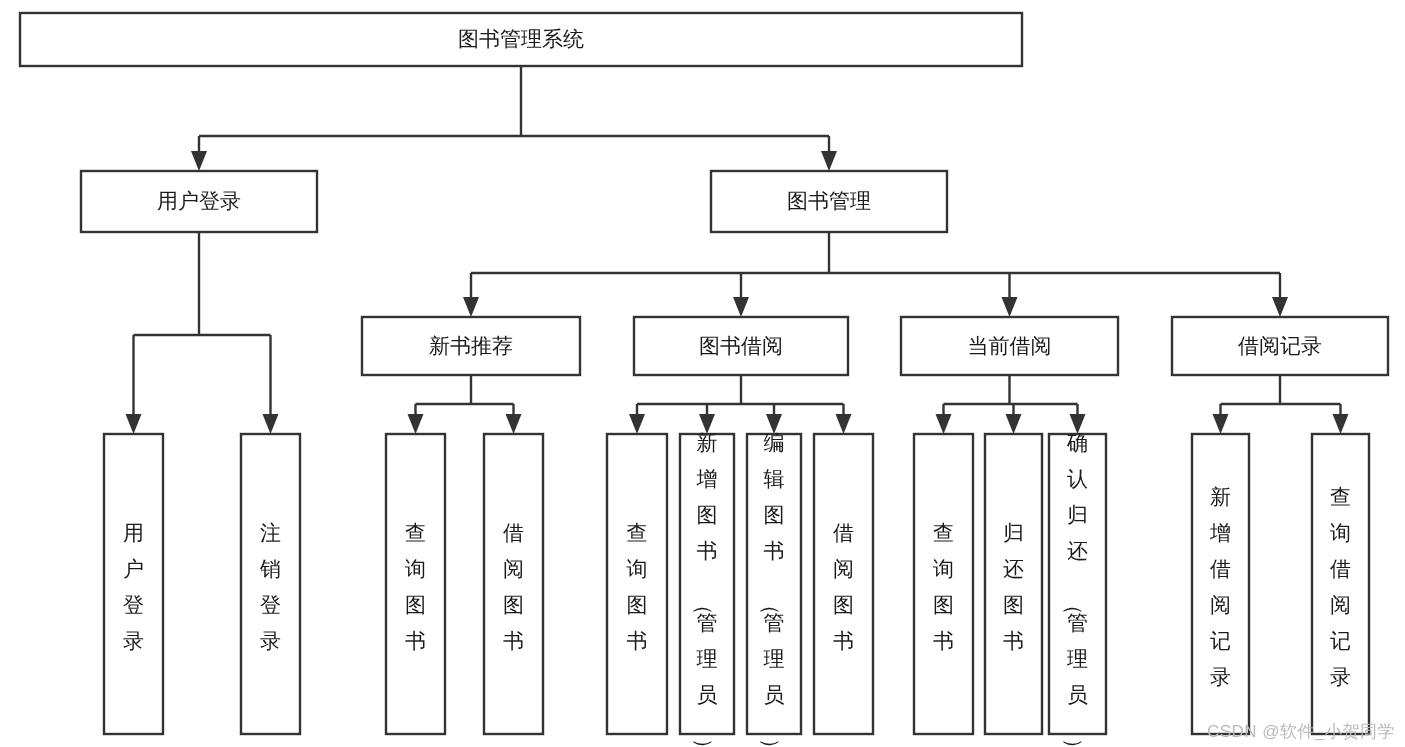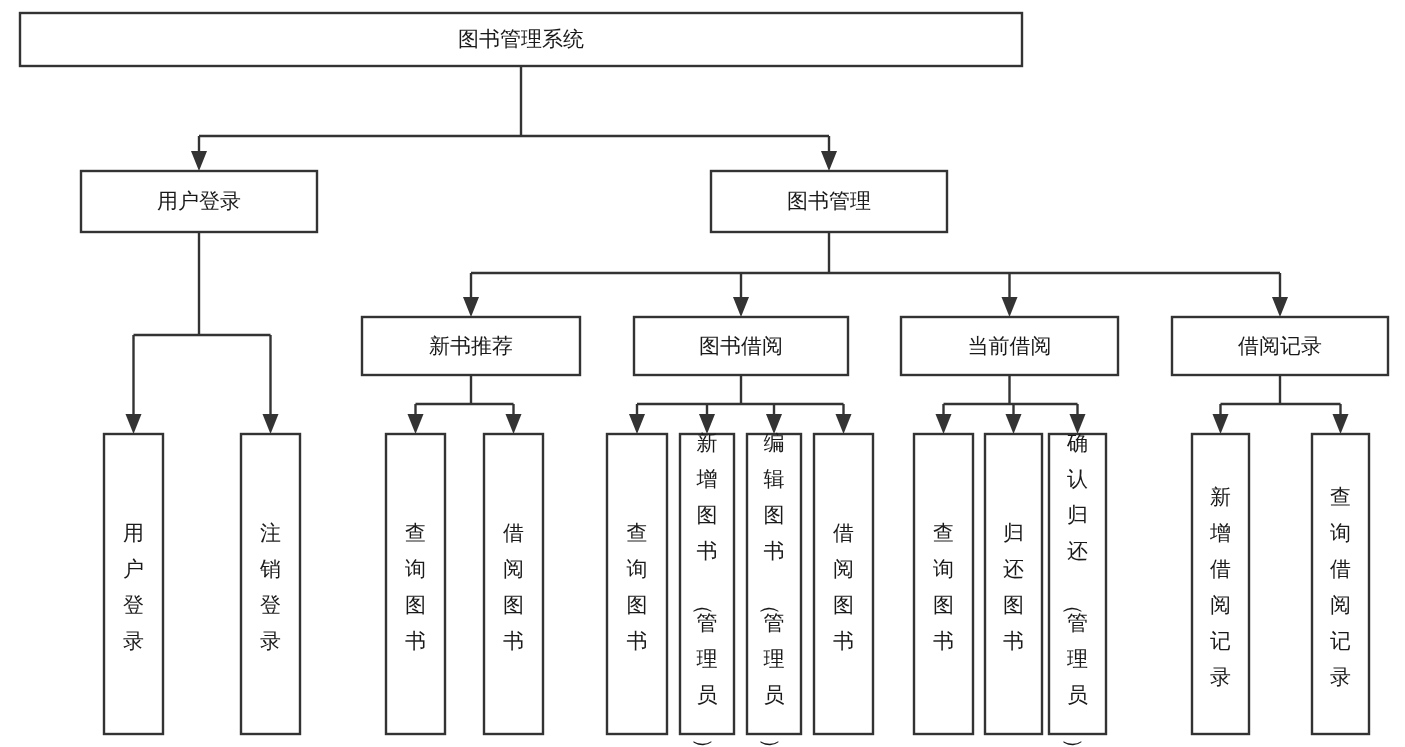--- a/index.html
+++ b/index.html
@@ -204,14 +204,15 @@
           <text x="1220.5" class="node-label-v"><tspan x="1220.5" y="504.08">新</tspan><tspan x="1220.5" y="540.0799999999999">增</tspan><tspan x="1220.5" y="576.0799999999999">借</tspan><tspan x="1220.5" y="612.0799999999999">阅</tspan><tspan x="1220.5" y="648.0799999999999">记</tspan><tspan x="1220.5" y="684.0799999999999">录</tspan></text>
         </g>
         <g>
           <rect x="1312" y="434" width="57" height="300" class="node-box"></rect>
           <text x="1340.5" class="node-label-v"><tspan x="1340.5" y="504.08">查</tspan><tspan x="1340.5" y="540.0799999999999">询</tspan><tspan x="1340.5" y="576.0799999999999">借</tspan><tspan x="1340.5" y="612.0799999999999">阅</tspan><tspan x="1340.5" y="648.0799999999999">记</tspan><tspan x="1340.5" y="684.0799999999999">录</tspan></text>
         </g>
       </g>
 
   </svg>
 
+  <div class="watermark">CSDN @软件_小贺同学</div>
 
 </div>
 
 </body></html>

